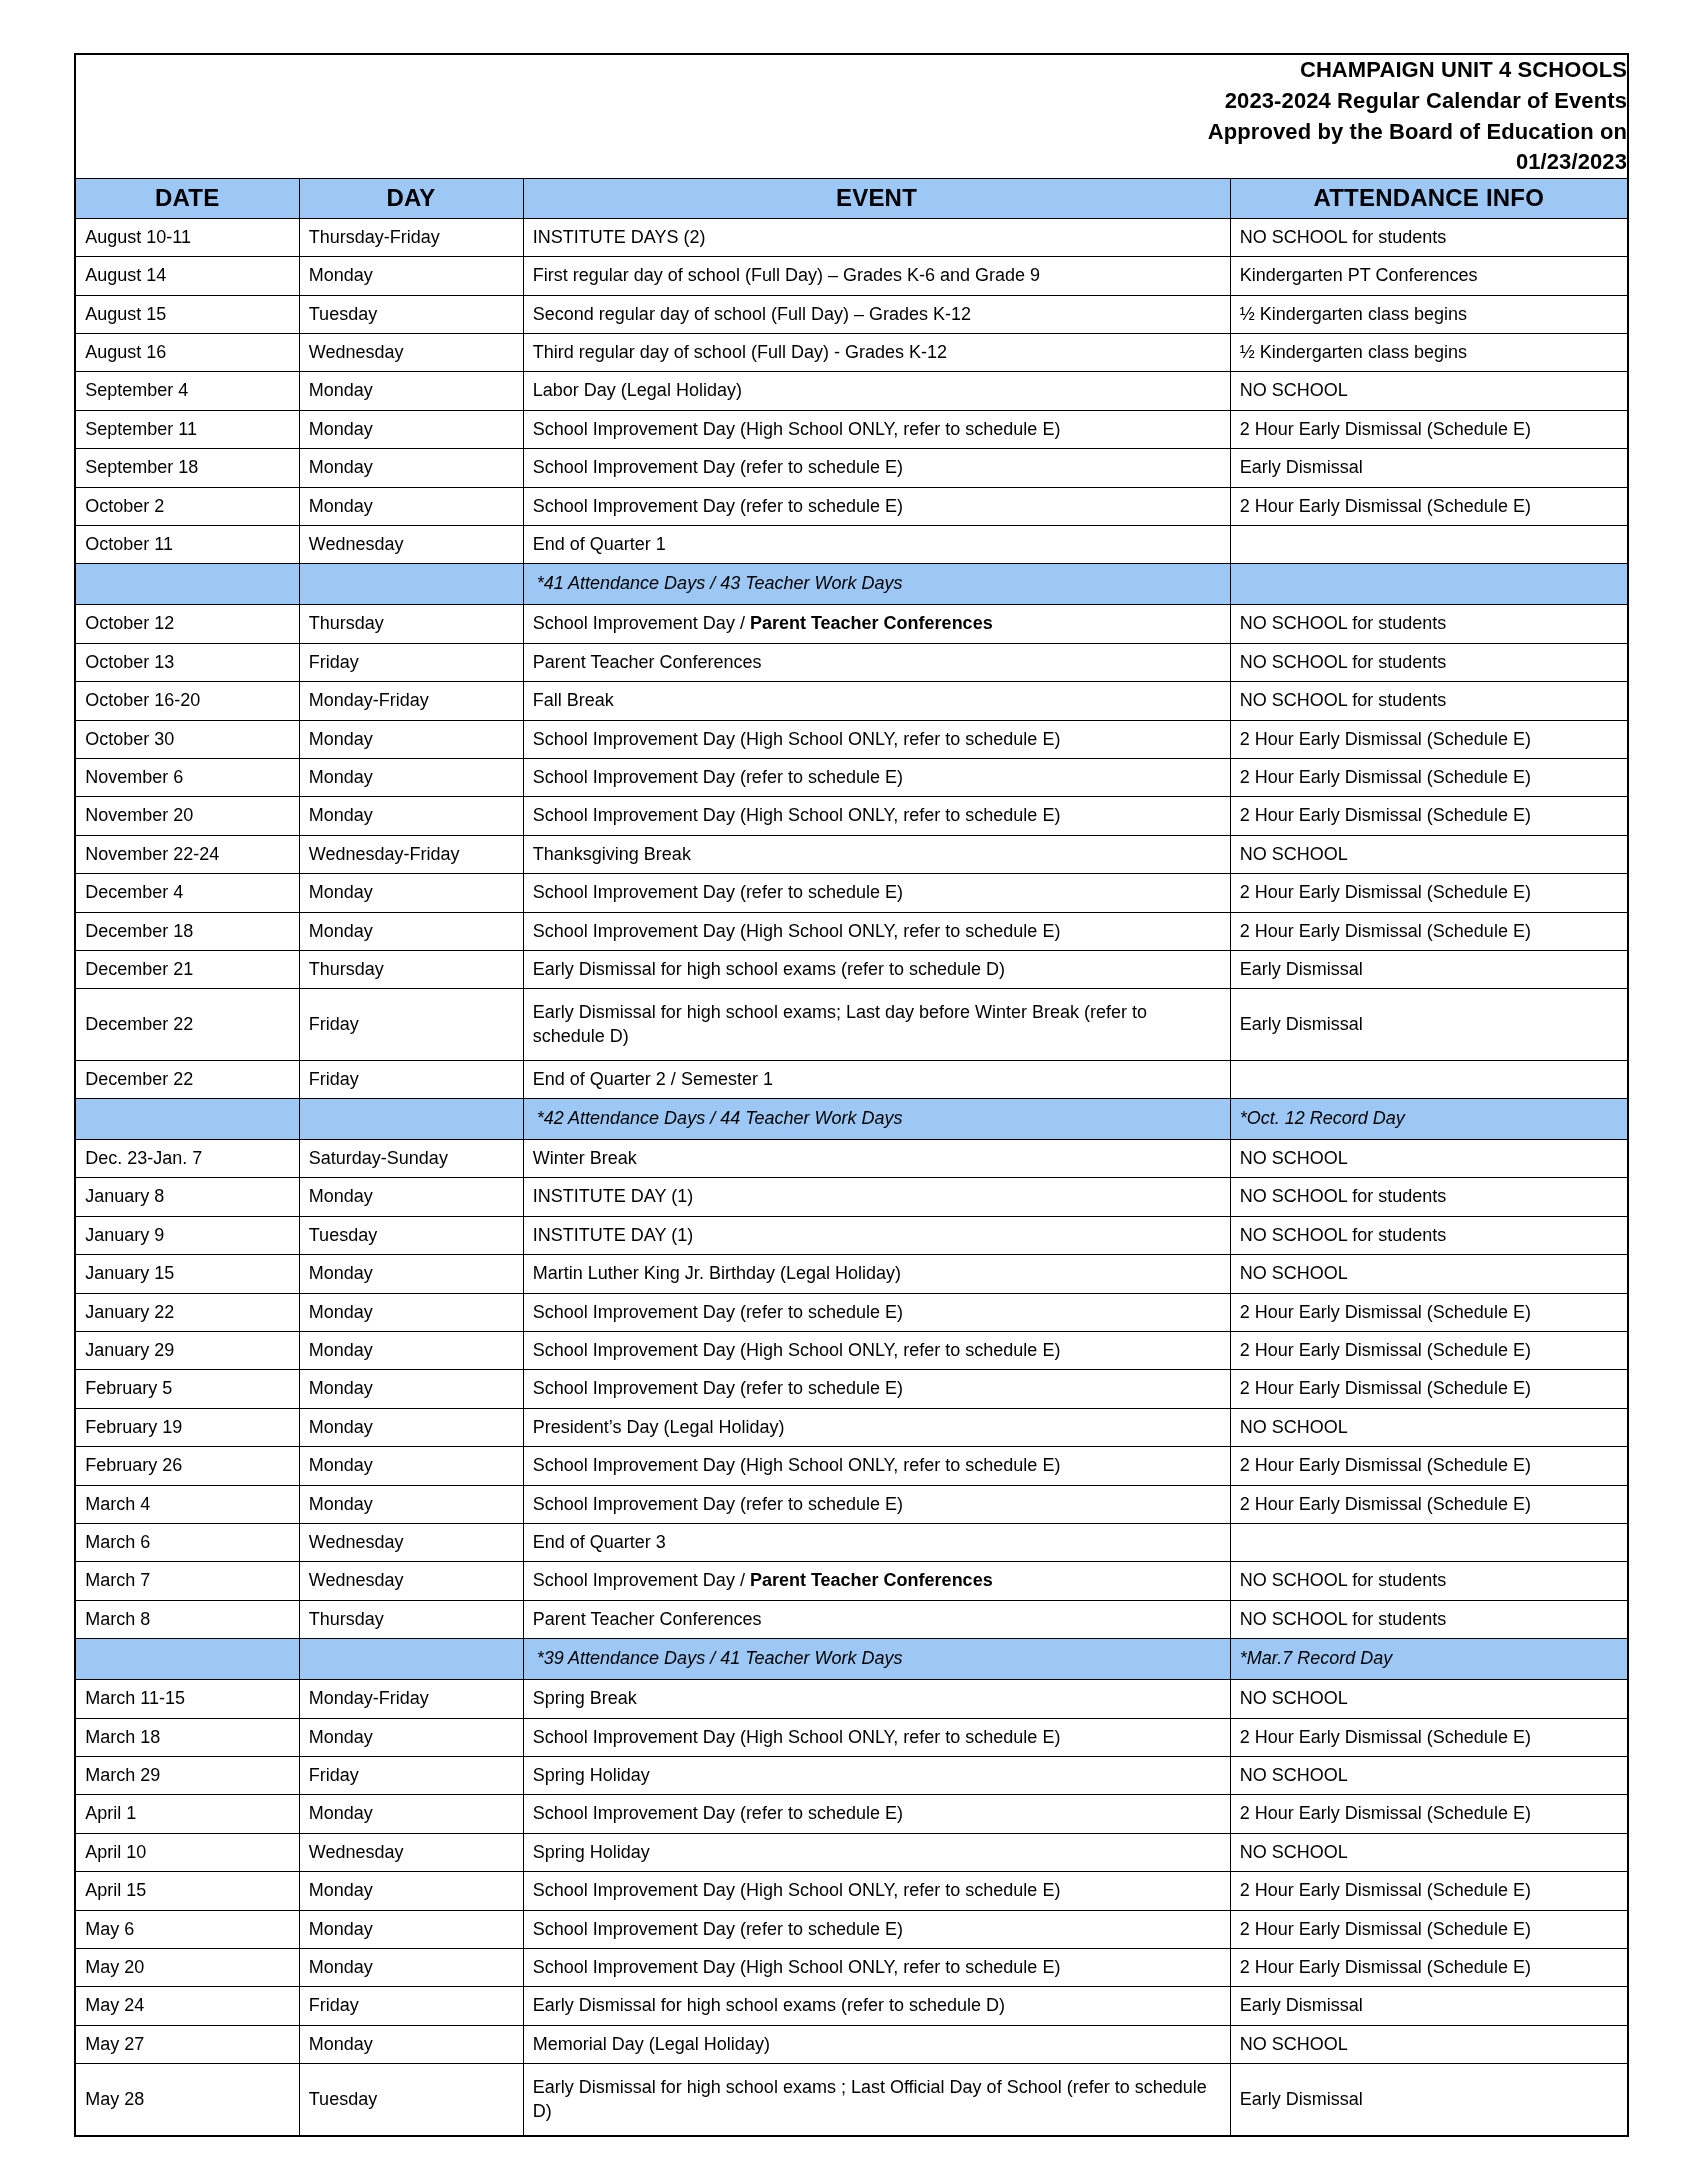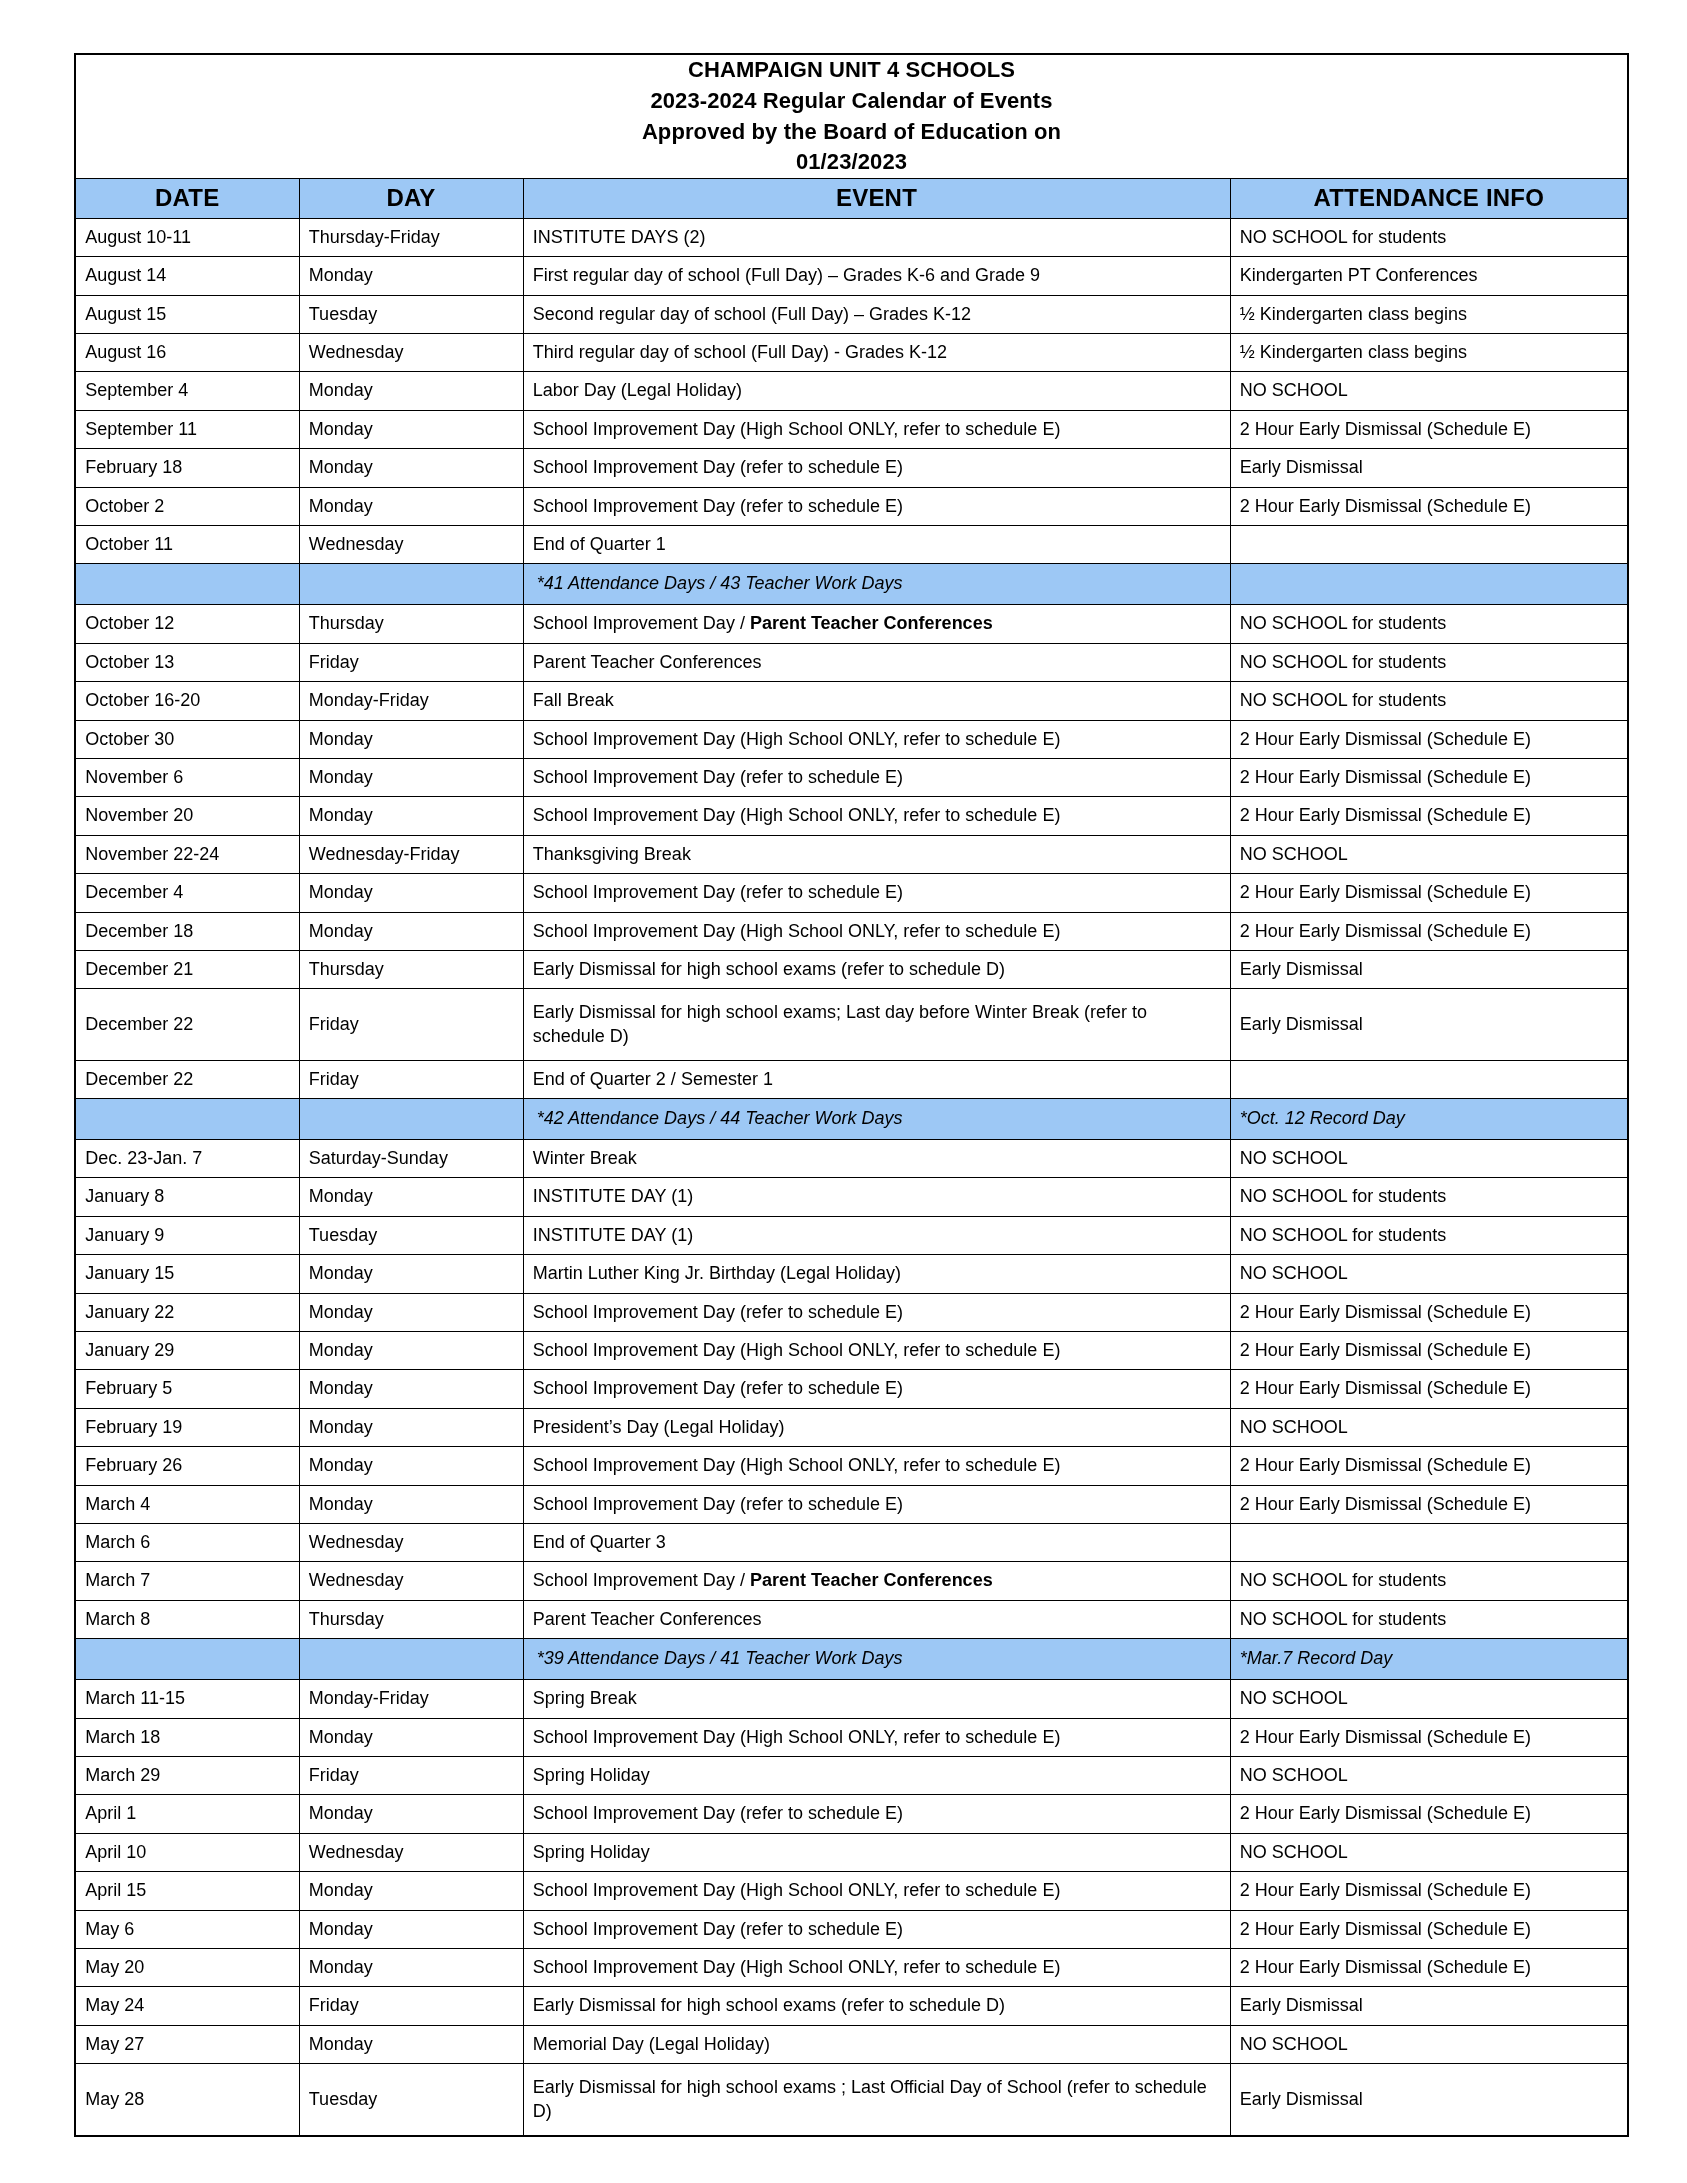--- a/index.html
+++ b/index.html
@@ -33,21 +33,21 @@
     vertical-align: middle;
   }
   
   col.c-date { width: 224px; }
   col.c-day  { width: 224px; }
   col.c-event{ width: 707px; }
   col.c-att  { width: 398px; }
 
   
   .title-cell {
-    text-align: center;
+    text-align: right;
     padding: 12px 6.6px 10.6px 6.6px;
     background: #ffffff;
   }
   .title-line {
     font-size: 22px;
     font-weight: bold;
     line-height: 1.40;
     letter-spacing: 0.1px;
   }
 
@@ -148,21 +148,21 @@
           <td class="cell-event">Labor Day (Legal Holiday)</td>
           <td class="cell-att">NO SCHOOL</td>
         </tr>
         <tr class="data-row">
           <td class="cell-date">September 11</td>
           <td class="cell-day">Monday</td>
           <td class="cell-event">School Improvement Day (High School ONLY, refer to schedule E)</td>
           <td class="cell-att">2 Hour Early Dismissal (Schedule E)</td>
         </tr>
         <tr class="data-row">
-          <td class="cell-date">February 18</td>
+          <td class="cell-date">September 18</td>
           <td class="cell-day">Monday</td>
           <td class="cell-event">School Improvement Day (refer to schedule E)</td>
           <td class="cell-att">Early Dismissal</td>
         </tr>
         <tr class="data-row">
           <td class="cell-date">October 2</td>
           <td class="cell-day">Monday</td>
           <td class="cell-event">School Improvement Day (refer to schedule E)</td>
           <td class="cell-att">2 Hour Early Dismissal (Schedule E)</td>
         </tr>

